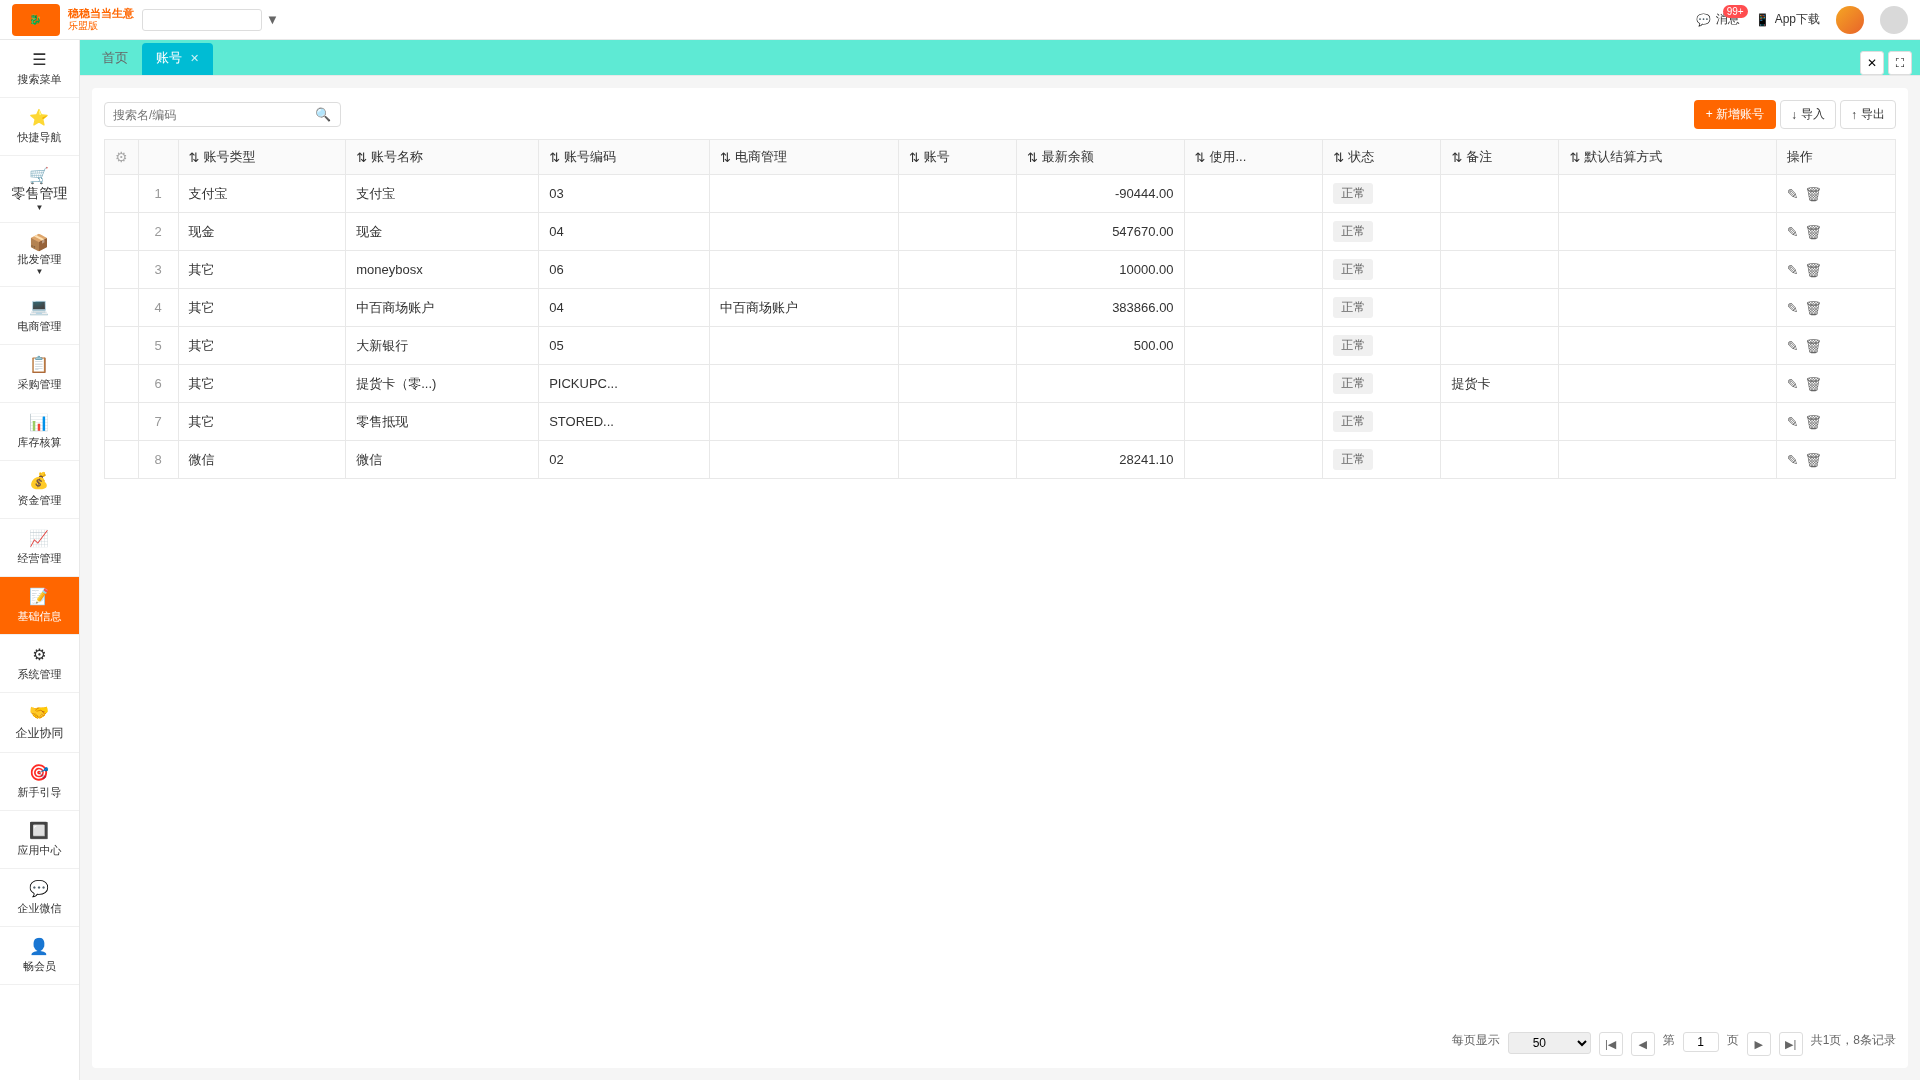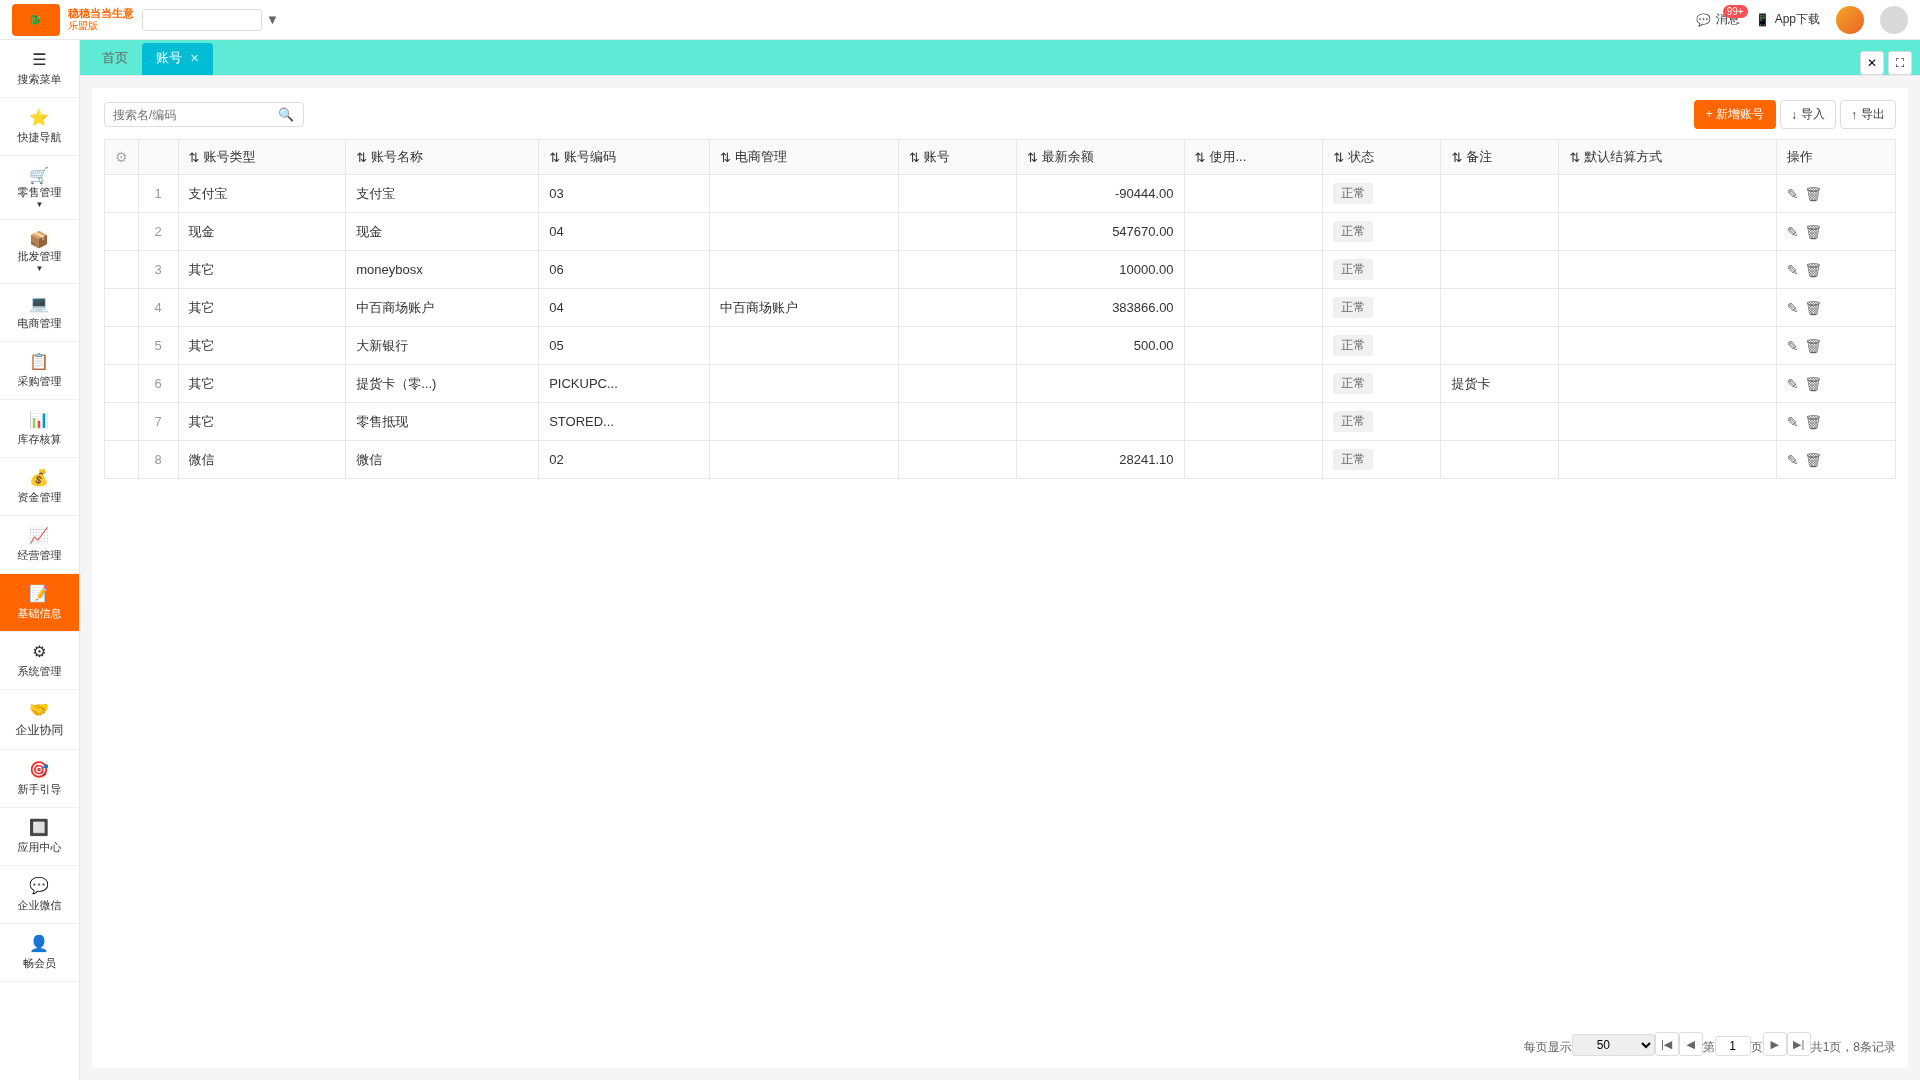--- a/index.html
+++ b/index.html
@@ -205,21 +205,21 @@
       align-items: center;
       justify-content: space-between;
       margin-bottom: 10px;
     }
     .search-box {
       display: flex;
       align-items: center;
       border: 1px solid #ddd;
       border-radius: 4px;
       padding: 4px 8px;
-      width: 200px;
+      width: 237px;
       gap: 6px;
     }
     .search-box input {
       border: none;
       outline: none;
       font-size: 12px;
       flex: 1;
       color: #999;
     }
     .search-icon { color: #aaa; font-size: 13px; }
@@ -291,24 +291,24 @@
       cursor: pointer;
       font-size: 14px;
       margin-right: 6px;
     }
     .gear-col { width: 32px; text-align: center; }
     .settings-icon { color: #aaa; cursor: pointer; font-size: 14px; }
 
     
     .pagination {
       display: flex;
-      align-items: flex-end;
+      align-items: flex-start;
       justify-content: flex-end;
       padding: 10px 0 0;
-      gap: 0;
+      gap: 8px;
       font-size: 12px;
       color: #666;
     }
     .page-size-select {
       border: 1px solid #ddd;
       border-radius: 3px;
       padding: 2px 20px;
       font-size: 12px;
     }
     .page-btn {
@@ -370,21 +370,21 @@
     <div class="sidebar-item">
       <span class="icon">☰</span>
       <span style="font-size:11px;">搜索菜单</span>
     </div>
     <div class="sidebar-item">
       <span class="icon">⭐</span>
       <span style="font-size:11px;">快捷导航</span>
     </div>
     <div class="sidebar-item-with-arrow">
       <span class="icon" style="font-size:16px;">🛒</span>
-      <span style="font-size:11px;">零售管理</span>
+      <span style="font-size:14px;">零售管理</span>
       <span class="arrow">▼</span>
     </div>
     <div class="sidebar-item-with-arrow">
       <span class="icon" style="font-size:16px;">📦</span>
       <span style="font-size:11px;">批发管理</span>
       <span class="arrow">▼</span>
     </div>
     <div class="sidebar-item">
       <span class="icon" style="font-size:16px;">💻</span>
       <span style="font-size:11px;">电商管理</span>

